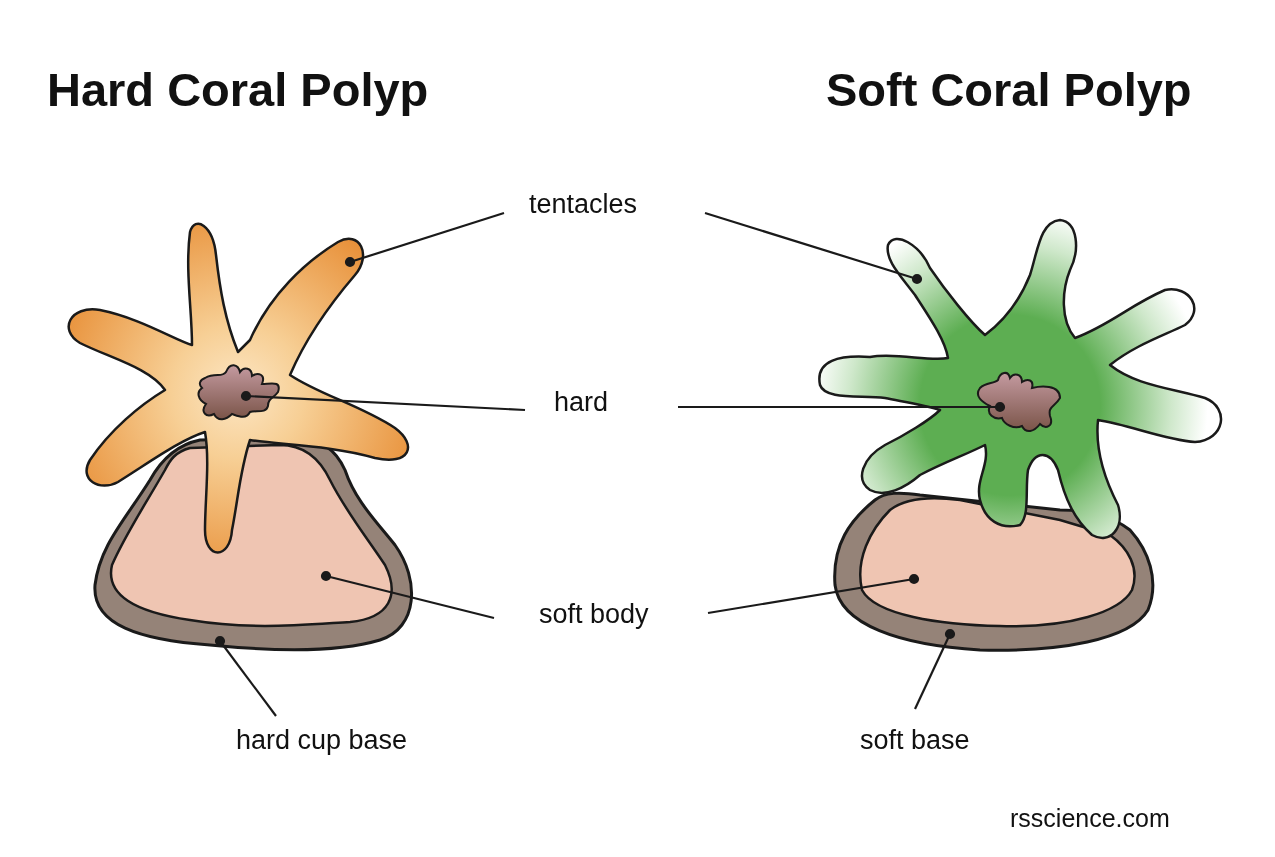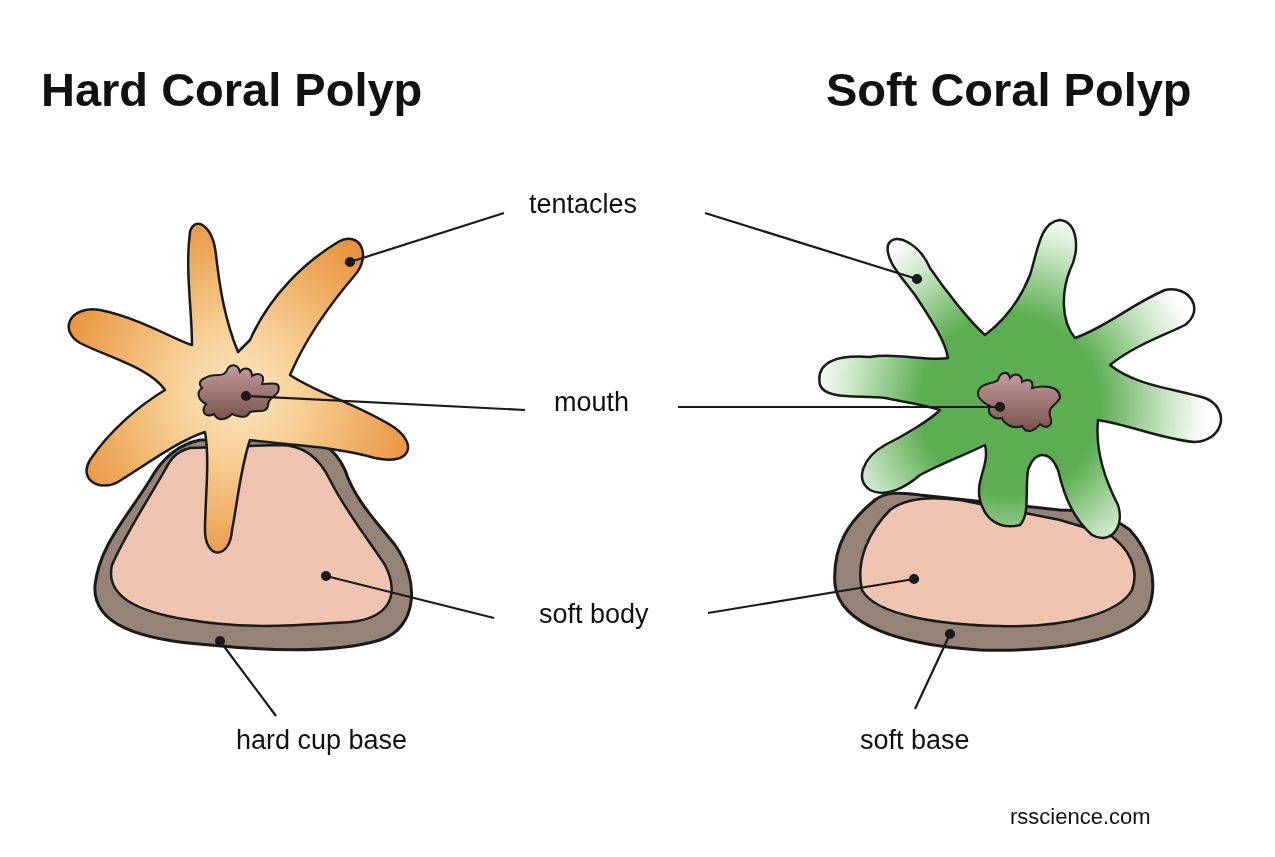--- a/index.html
+++ b/index.html
@@ -1,27 +1,27 @@
 <!DOCTYPE html>
 <html><head>
 <meta charset="utf-8">
 <style>
   html, body { margin: 0; padding: 0; background: #ffffff; }
   body { width: 1275px; height: 857px; position: relative; overflow: hidden;
          font-family: "Liberation Sans", "DejaVu Sans", sans-serif; color: #111; }
   .title { position: absolute; top: 62px; font-size: 47px; font-weight: bold; letter-spacing: 0px; white-space: nowrap; }
-  #title-hard { left: 41px; text-align: center; }
+  #title-hard { left: 47px; text-align: center; }
   #title-soft { left: 818px; margin-left: 8px; }
   .label { position: absolute; font-size: 27px; white-space: nowrap; line-height: 1; }
   #lbl-tentacles { left: 529px; top: 191px; }
   #lbl-mouth { left: 554px; top: 389px; }
   #lbl-softbody { left: 539px; top: 601px; }
   #lbl-hardcup { left: 236px; top: 727px; }
   #lbl-softbase { left: 860px; top: 727px; }
-  #credit { position: absolute; left: 1010px; top: 804px; font-size: 22px; }
+  #credit { position: absolute; left: 1010px; top: 804px; font-size: 25px; }
   svg#art { position: absolute; left: 0; top: 0; }
 </style>
 </head>
 <body>
 
 <svg id="art" width="1275" height="857" viewBox="0 0 1275 857">
   <defs>
     <radialGradient id="hardGrad" cx="238" cy="392" r="190" gradientUnits="userSpaceOnUse">
       <stop offset="0" stop-color="#FCE6C4"></stop>
       <stop offset="0.35" stop-color="#F7CF95"></stop>
@@ -93,18 +93,18 @@
     <circle cx="220" cy="641" r="4"></circle>
     <line x1="950" y1="634" x2="915" y2="709"></line>
     <circle cx="950" cy="634" r="4"></circle>
   </g>
 </svg>
 
 <div id="title-hard" class="title">Hard Coral Polyp</div>
 <div id="title-soft" class="title">Soft Coral Polyp</div>
 
 <div id="lbl-tentacles" class="label">tentacles</div>
-<div id="lbl-mouth" class="label">mouth</div>
+<div id="lbl-mouth" class="label">hard</div>
 <div id="lbl-softbody" class="label">soft body</div>
 <div id="lbl-hardcup" class="label">hard cup base</div>
 <div id="lbl-softbase" class="label">soft base</div>
 
 <div id="credit">rsscience.com</div>
 
 </body></html>

